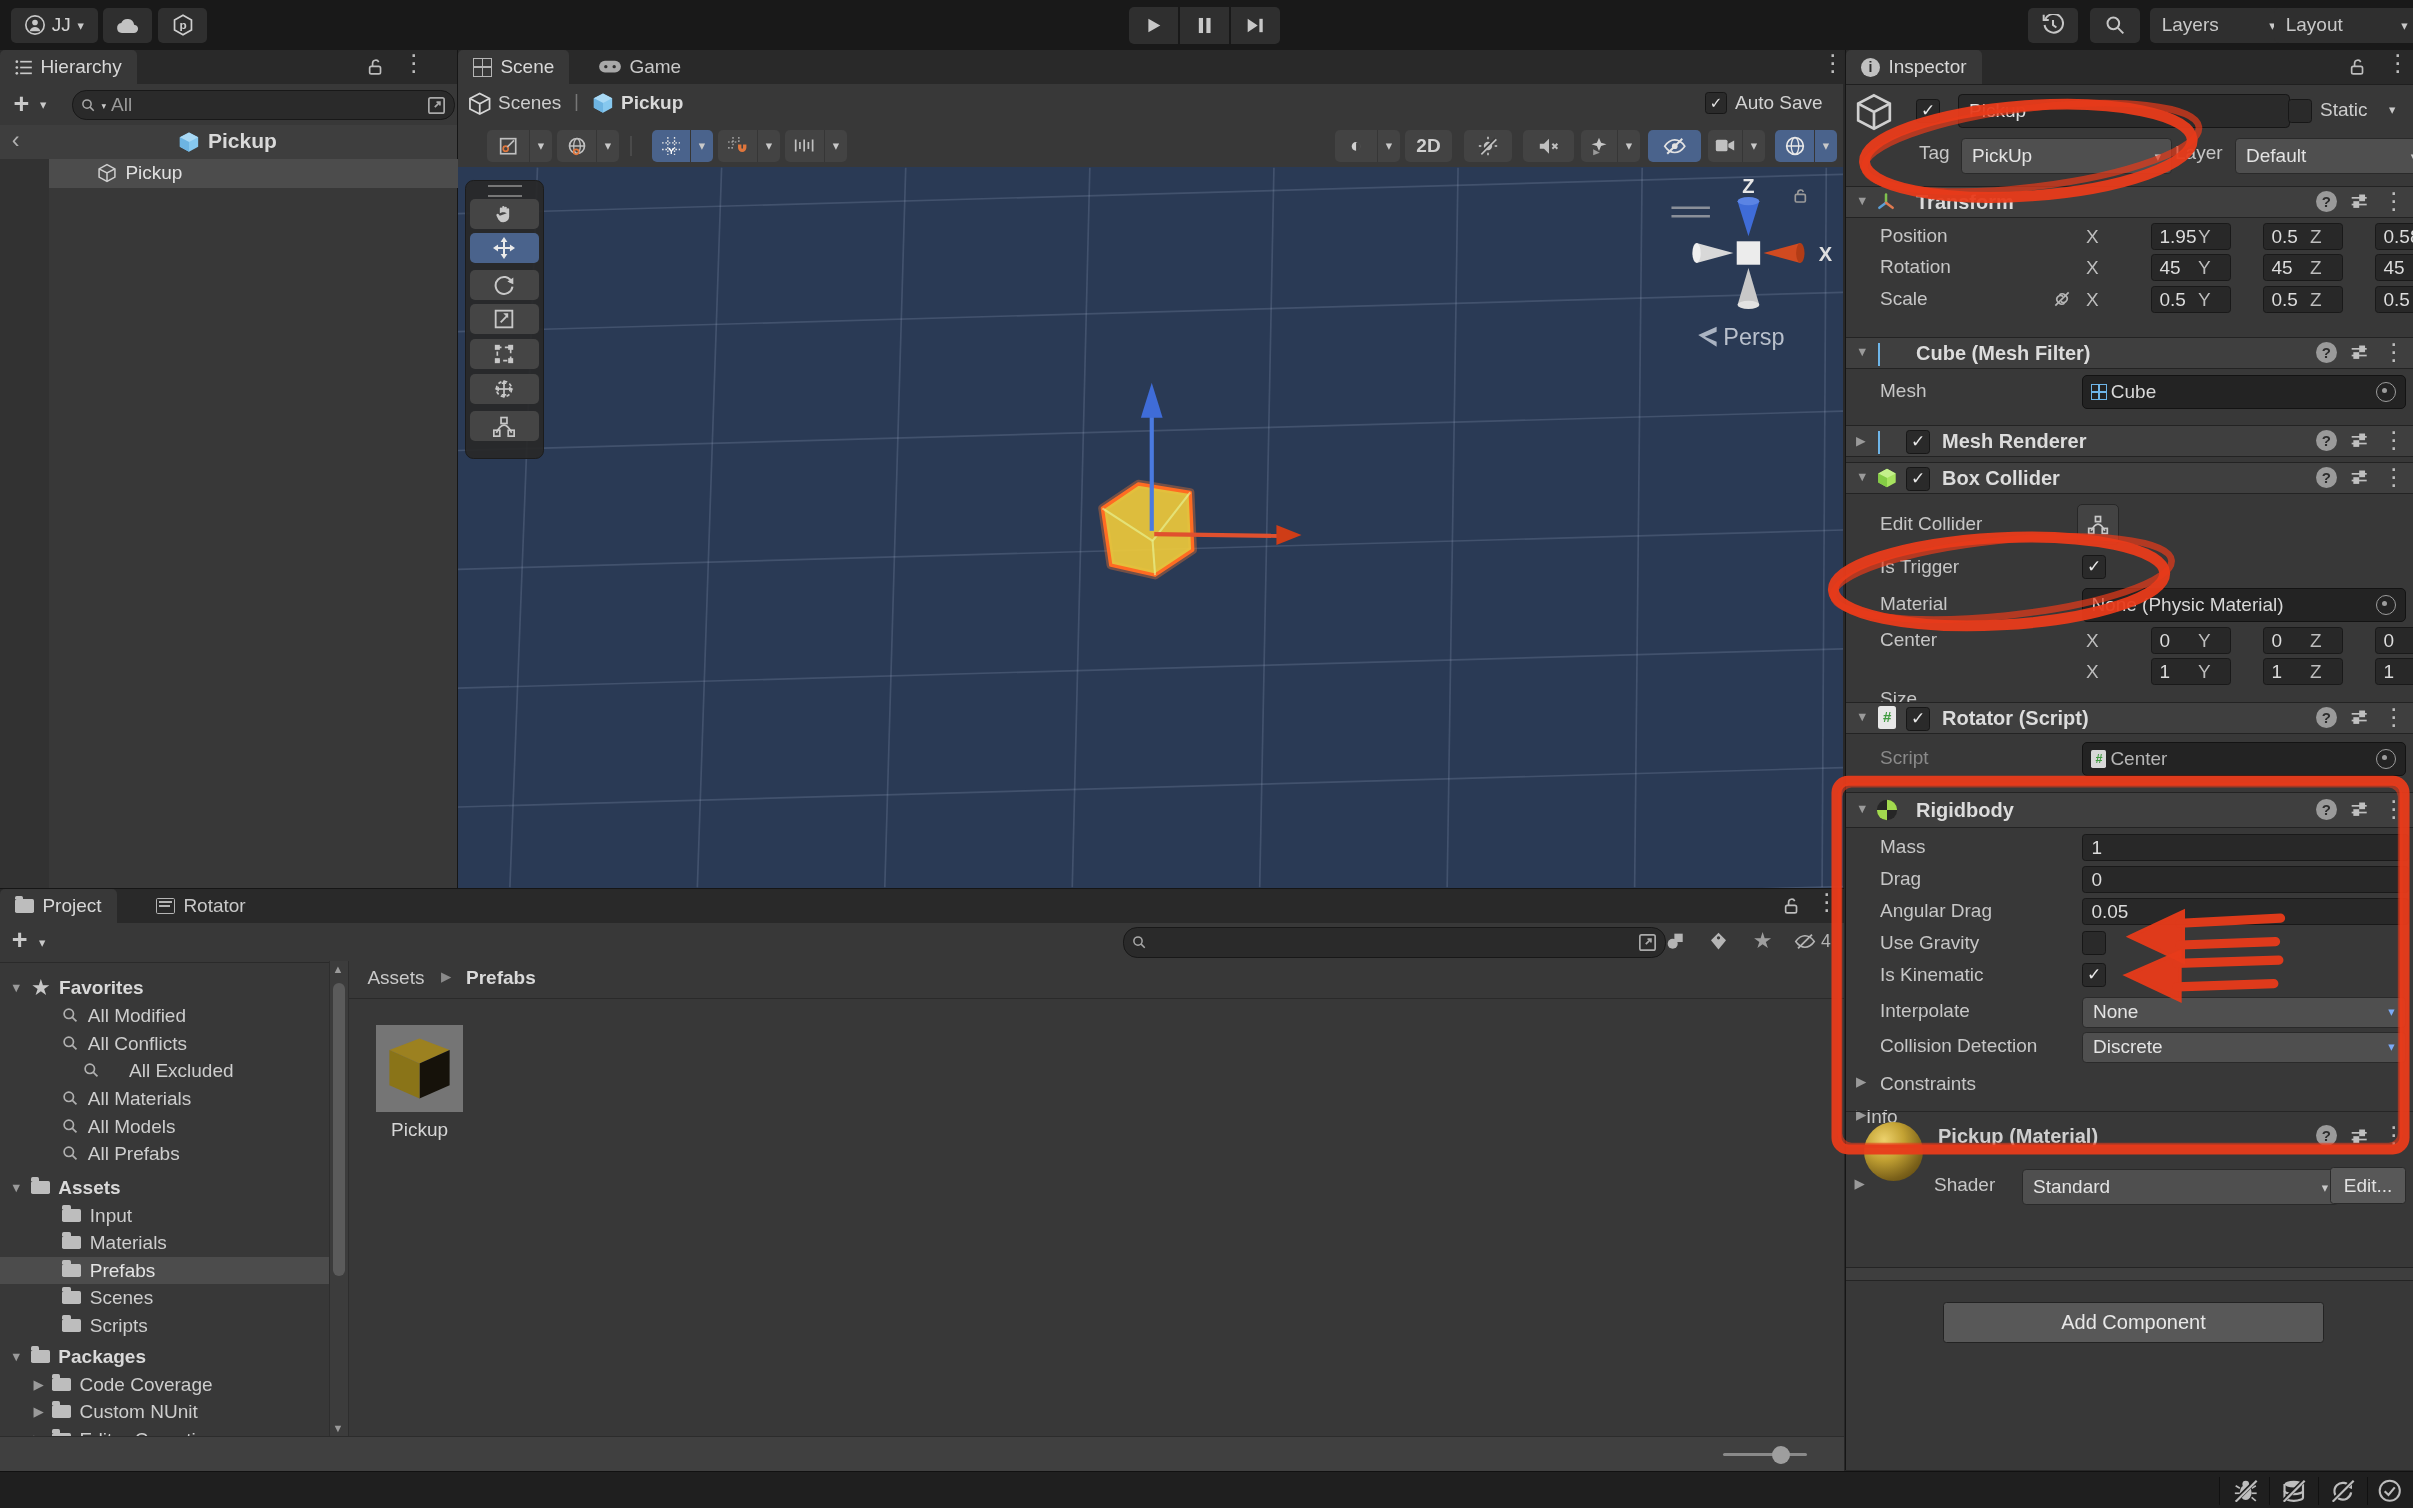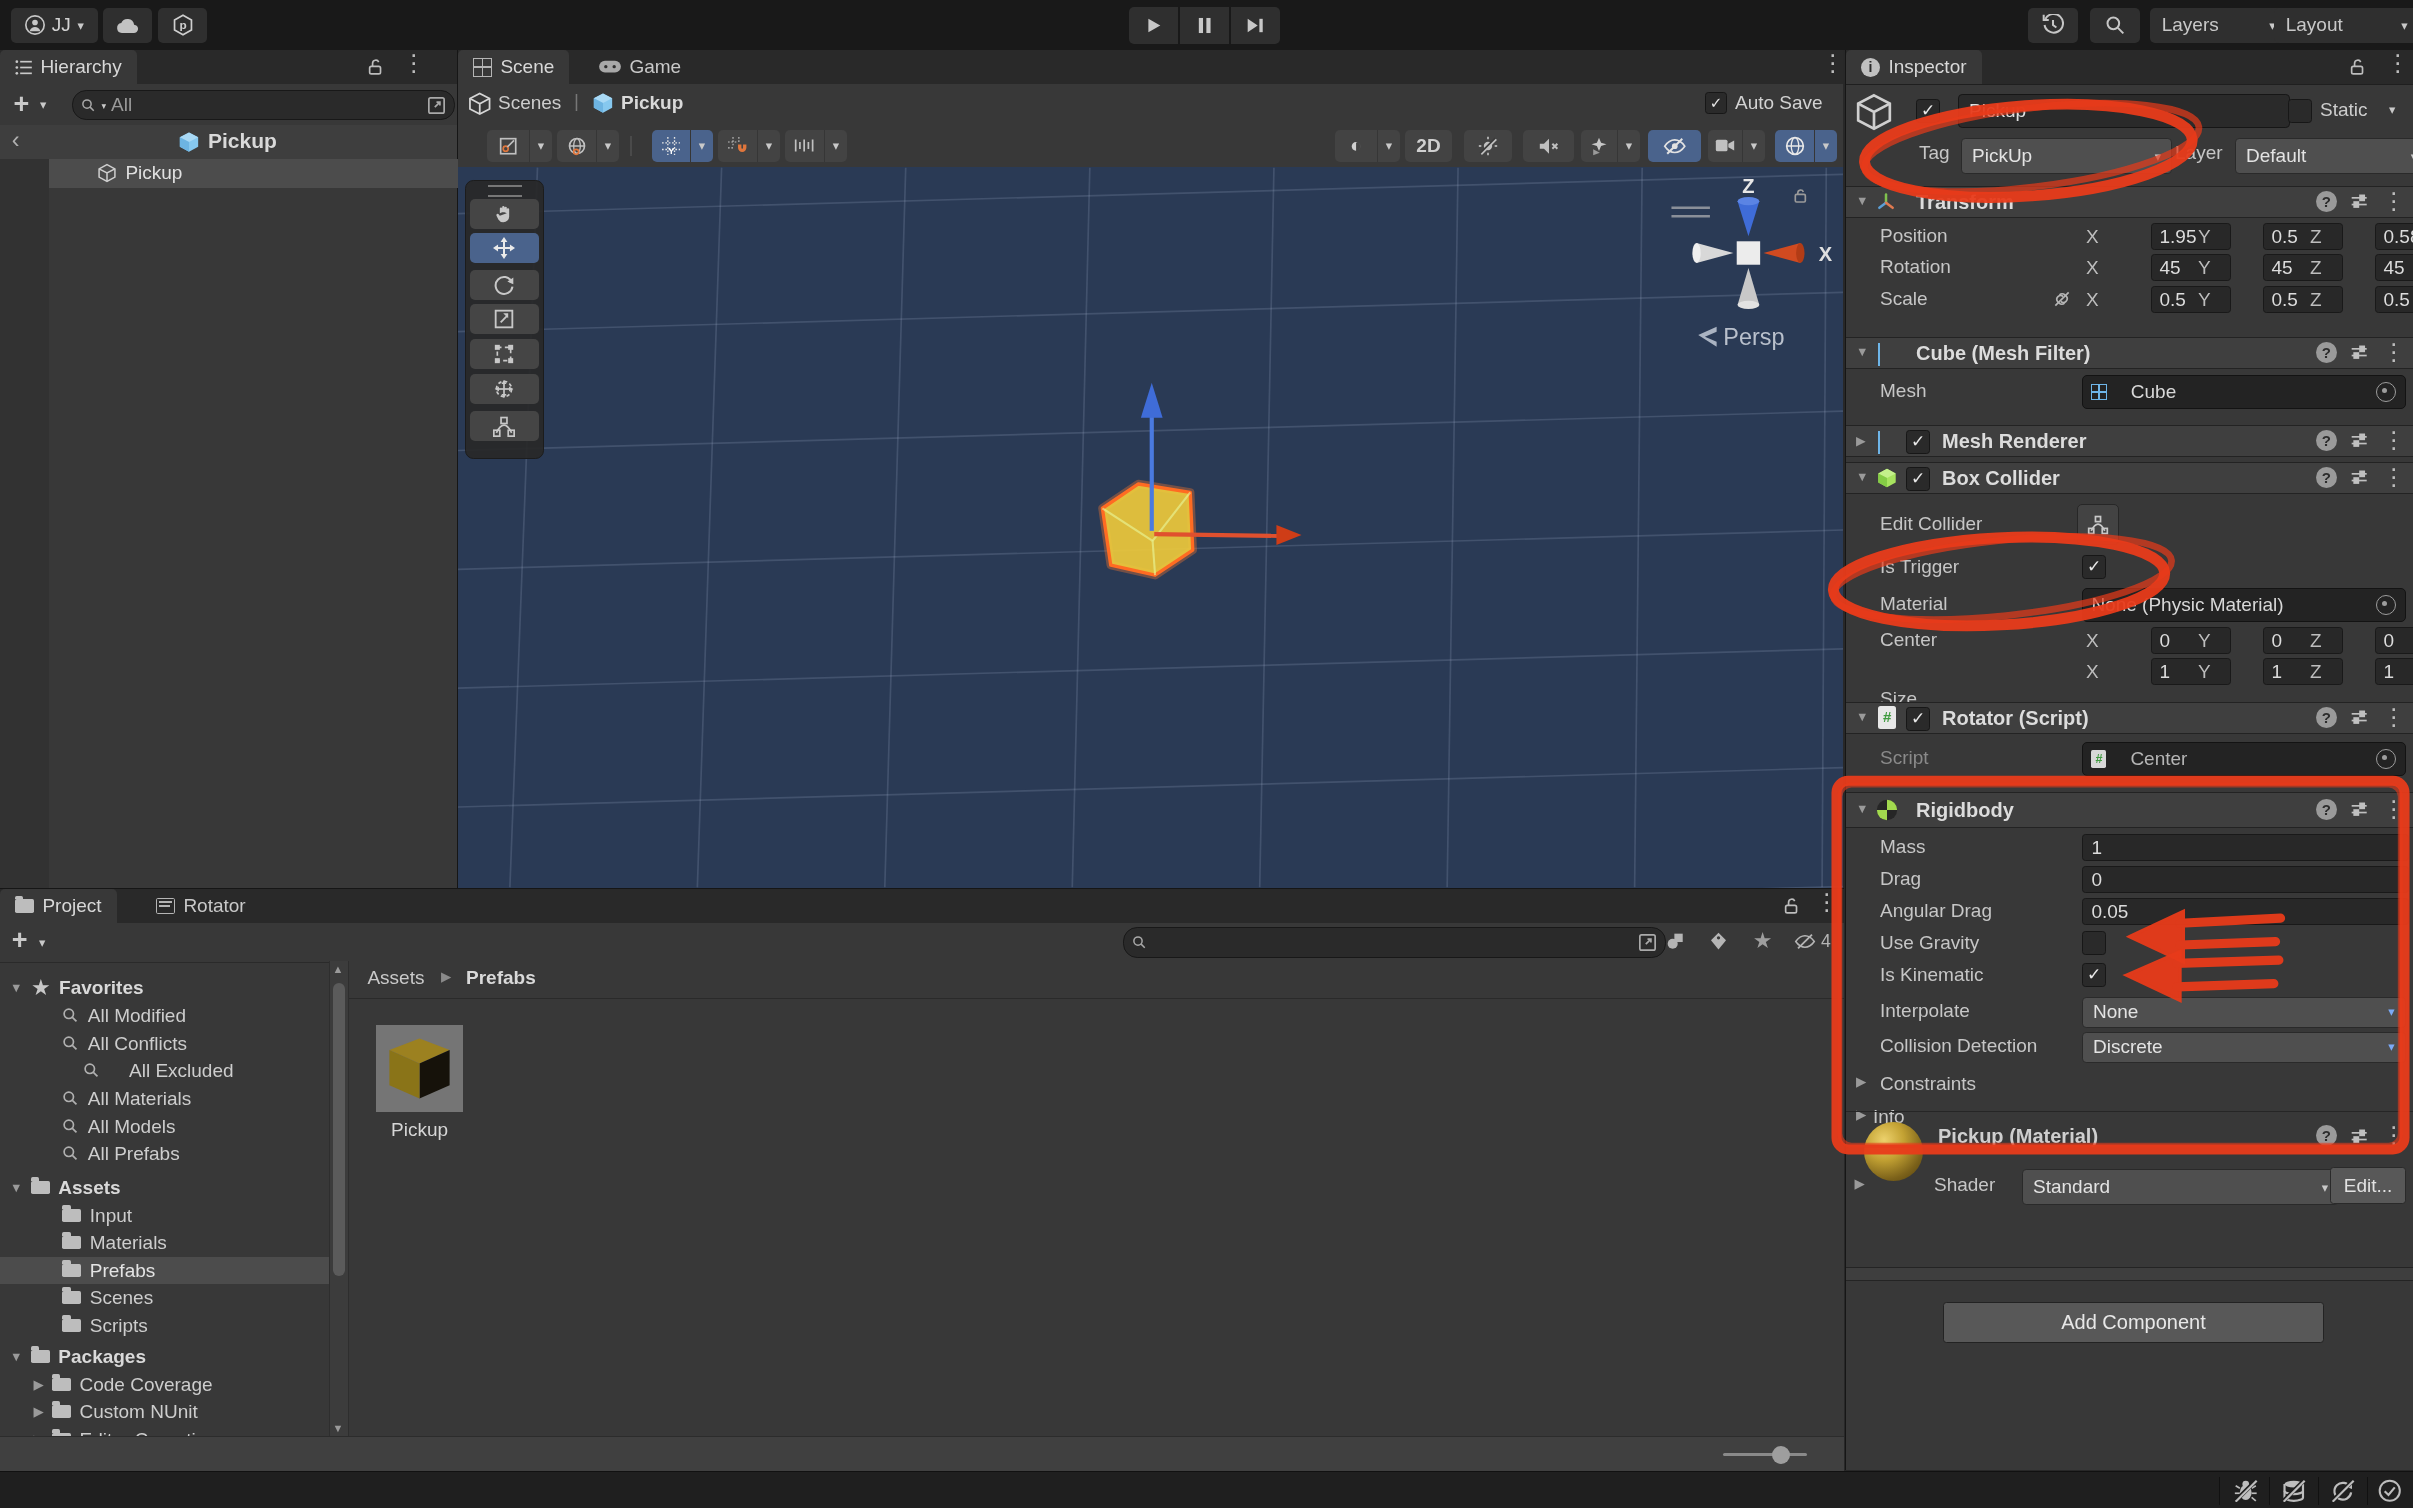--- a/index.html
+++ b/index.html
@@ -24,21 +24,21 @@
   .nf{position:absolute;background:#282828;border:0.8px solid #191919;border-radius:3.4px;
       height:25px;line-height:25px;padding-left:7.5px;color:#dcdcdc;margin-left:47px;}
   .ax{position:absolute;color:#bdbdbd;line-height:27px;}
   .wf{position:absolute;left:236px;right:5px;background:#282828;border:0.8px solid #191919;
       border-radius:3.4px;height:25px;line-height:25px;padding-left:8.4px;color:#dcdcdc;}
   .ddl{position:absolute;left:236px;right:8.4px;height:28.5px;background:#4f4f4f;
        border:0.8px solid #2a2a2a;border-radius:4.2px;line-height:28.5px;padding:0 10px;
        color:#e3e3e3;display:flex;align-items:center;justify-content:space-between;}
   .objf{position:absolute;left:236px;right:8.4px;height:32px;background:#232323;
         border:0.8px solid #131313;border-radius:5px;display:flex;align-items:center;
-        gap:24px;padding:0 8.4px;color:#d8d8d8;}
+        gap:4px;padding:0 8.4px;color:#d8d8d8;}
   .picker{width:18.4px;height:18.4px;border:1.7px solid #9d9d9d;border-radius:50%;position:relative;flex:none;}
   .picker::after{content:"";position:absolute;left:5px;top:5px;width:5px;height:5px;
         border-radius:50%;background:#9d9d9d;}
   .cb{position:absolute;width:22px;height:22px;background:#2a2a2a;border:0.8px solid #171717;
       border-radius:3.4px;text-align:center;line-height:21px;color:#e8e8e8;font-size:17px;}
   .cb.on::after{content:"\2713";}
   .chd{position:absolute;left:0;right:0;height:30px;background:#3f3f3f;
        border-top:0.8px solid #232323;border-bottom:0.8px solid #232323;}
   .chd .fold{position:absolute;left:10px;top:6.7px;color:#9a9a9a;font-size:12.6px;}
   .chd .title{position:absolute;font-weight:700;color:#dcdcdc;line-height:30px;font-size:20px;}
@@ -790,21 +790,21 @@
         <span>Discrete</span>
         <span class="caret" style="color:#7baaf7;">▾</span>
       </div>
     </div>
     <div class="irow" style="top:1021px;">
       <span class="a caret-r" style="left:10px;top:3.4px;">▶</span>
       <span class="lbl" style="left:34px;">Constraints</span>
     </div>
     <div class="irow" style="top:1054px;">
       <span class="a caret-r" style="left:10px;top:3.4px;">▶</span>
-      <span class="lbl" style="left:27px;">Info</span>
+      <span class="lbl" style="left:20px;">Info</span>
     </div>
 
     <div class="a" style="left:0;top:1061px;width:568px;height:117px;border-top:0.8px solid #262626;">
       <div class="matsphere a" style="left:18.4px;top:10px;"></div>
       <span class="a bold" style="left:92px;top:13.4px;font-size:20px;color:#cfcfcf;">Pickup (Material)</span>
       <div class="hicons" style="top:13.4px;">
           <span class="ihelp"></span>
           <svg width="18.4" height="18.4" viewBox="0 0 22 22" stroke="#c0c0c0" stroke-width="2">
             <line x1="2" y1="7" x2="20" y2="7"></line>
             <line x1="2" y1="15" x2="20" y2="15"></line>

